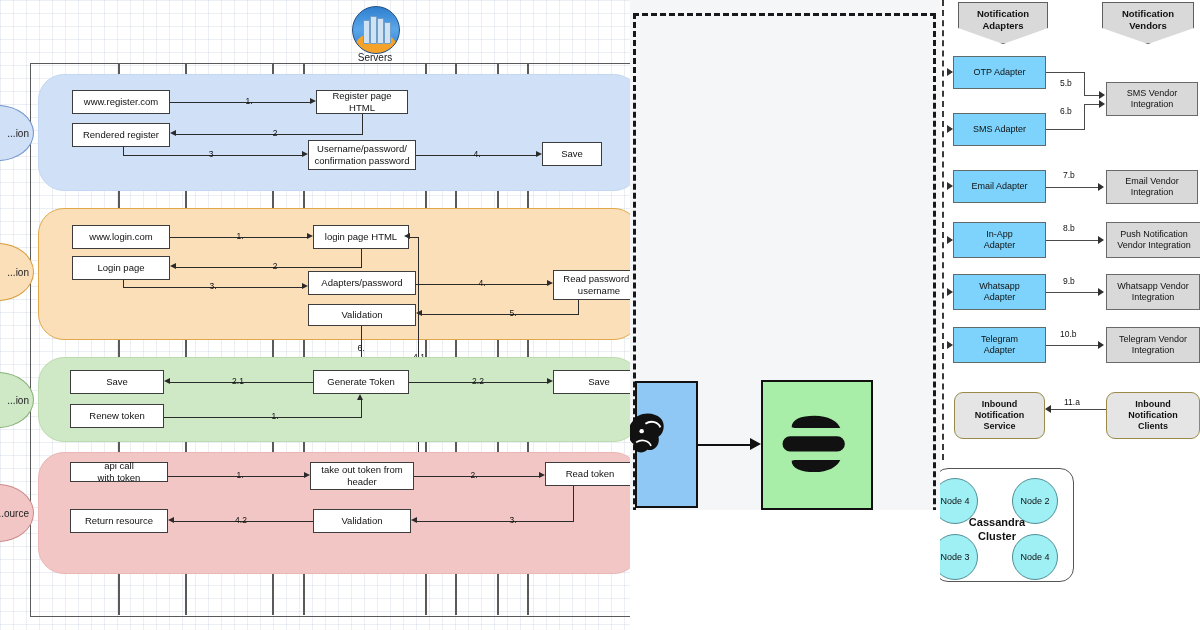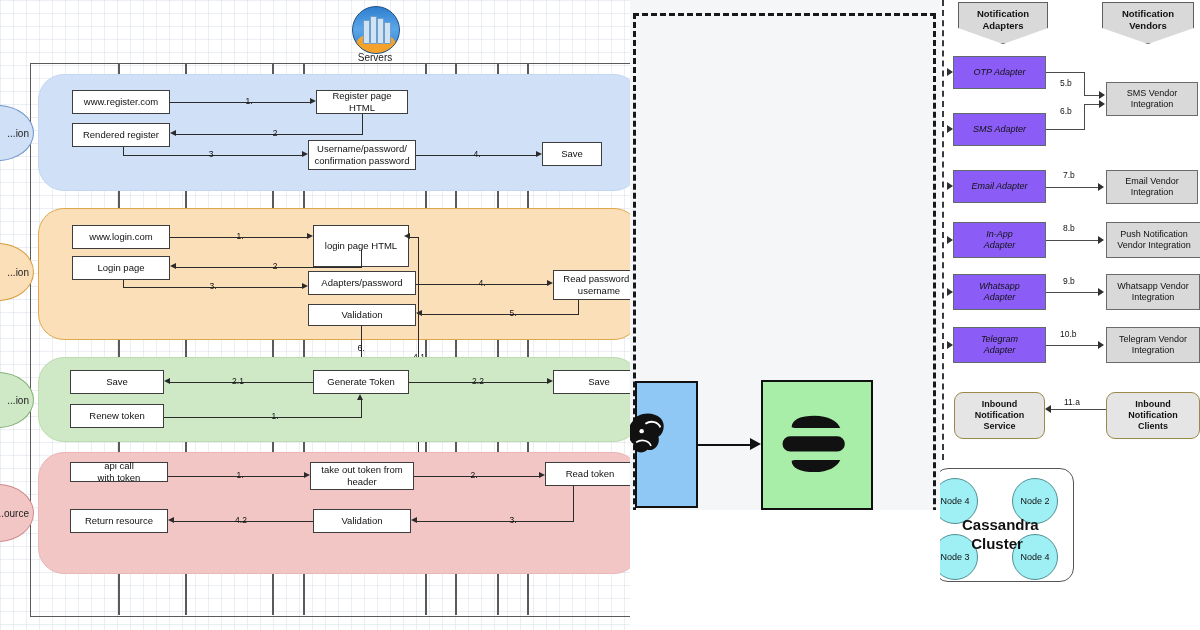--- a/index.html
+++ b/index.html
@@ -131,21 +131,21 @@
     clip-path: polygon(0 0, 100% 0, 100% 62%, 50% 100%, 0 62%);
     display:flex; align-items:flex-start; justify-content:center;
     padding-top:5px;
     font-size:9.5px; font-weight:bold; color:#111; text-align:center; line-height:1.22;
   }
   .nbox {
     position:absolute; box-sizing:border-box;
     display:flex; align-items:center; justify-content:center; text-align:center;
     font-size:9px; line-height:1.25; color:#111; padding:2px;
   }
-  .nbox.adapter { background:#8b5cf6; border:1.3px solid #5f6a6b;font-style:italic; }
+  .nbox.adapter { background:#7dd3fc; border:1.3px solid #5f6a6b; }
   .nbox.vendor  { background:#d9d9d9; border:1.3px solid #6a6a6a; }
   .nbox.inbound { background:#e5e5e5; border:1.3px solid #9a8a4a; border-radius:9px;
                   font-weight:bold; }
   .nlbl { position:absolute; font-size:8.5px; color:#111; white-space:nowrap; }
   .nline { position:absolute; height:0; border-top:1.5px solid #4a4a4a; }
   .nvline{ position:absolute; width:0; border-left:1.5px solid #4a4a4a; }
   .narrow-r { position:absolute; width:0;height:0;
     border-left:6px solid #2f2f2f; border-top:4px solid transparent; border-bottom:4px solid transparent; }
   .narrow-l { position:absolute; width:0;height:0;
     border-right:6px solid #2f2f2f; border-top:4px solid transparent; border-bottom:4px solid transparent; }
@@ -153,21 +153,21 @@
   .cass-wrap {
     position:absolute; border:1.5px solid #555; border-radius:14px; background:#fff;
     box-sizing:border-box;
   }
   .cass-node {
     position:absolute; border-radius:50%; background:#9ff0f5; border:1.3px solid #4e8e93;
     display:flex; align-items:center; justify-content:center;
     font-size:9px; color:#111;
   }
   .cass-title {
-    position:absolute; font-size:15px; font-weight:bold; color:#111;
+    position:absolute; font-size:11px; font-weight:bold; color:#111;
     text-align:center; line-height:1.25; white-space:pre-line;
   }
 </style>
 </head>
 <body>
 
 <div id="root">
 
   <div id="panel-seq">
 
@@ -236,21 +236,21 @@
     <div class="phase-ell orange" style="left:-38px;top:243px;width:72px;height:58px;">
       <span>...ion</span>
     </div>
 
     <div class="msgbox" style="left:72px;top:225px;width:98px;height:24px;">
       <span>www.login.com</span>
       </div>
     <div class="msgbox" style="left:72px;top:256px;width:98px;height:24px;">
       <span>Login page</span>
       </div>
-    <div class="msgbox" style="left:313px;top:225px;width:96px;height:42px;">
+    <div class="msgbox" style="left:313px;top:225px;width:96px;height:24px;">
       <span>login page HTML</span>
       </div>
     <div class="msgbox" style="left:308px;top:271px;width:108px;height:24px;">
       <span>Adapters/password</span>
       </div>
     <div class="msgbox" style="left:308px;top:304px;width:108px;height:22px;">
       <span>Validation</span>
       </div>
     <div class="msgbox" style="left:553px;top:270px;width:92px;height:30px;white-space:pre-line;">
       <span>Read password I

